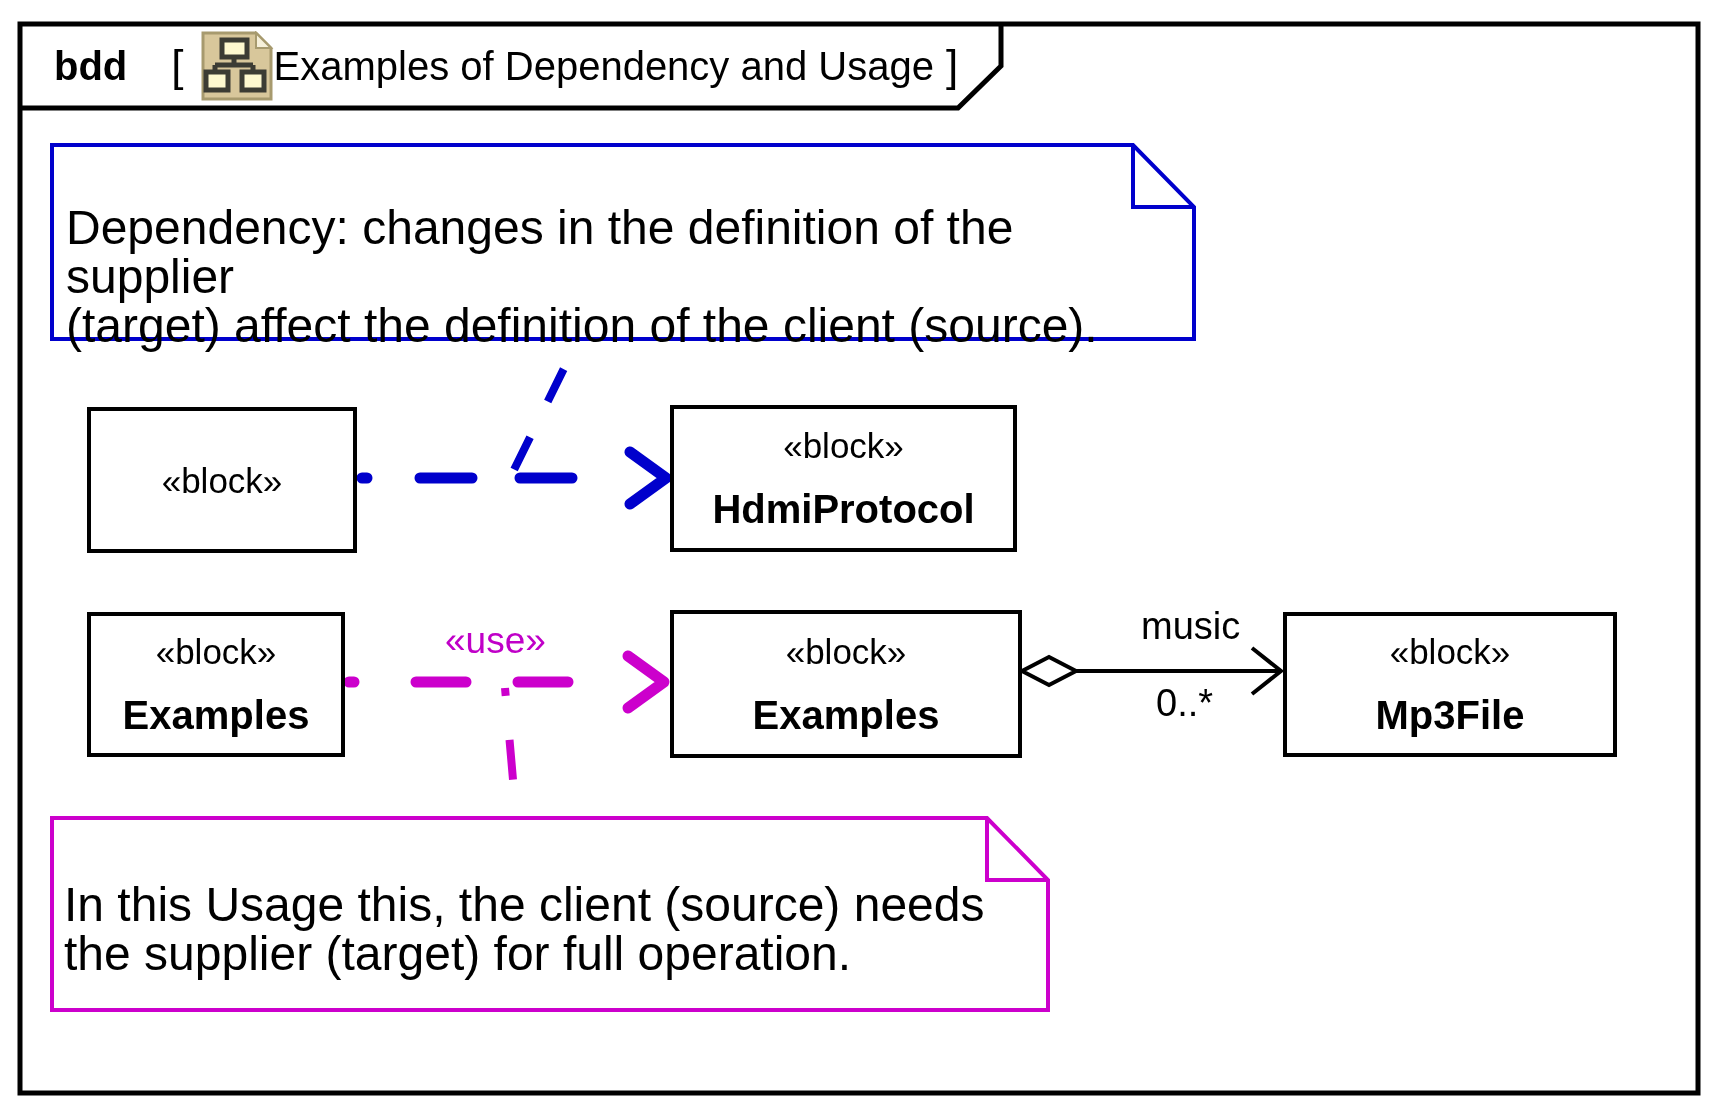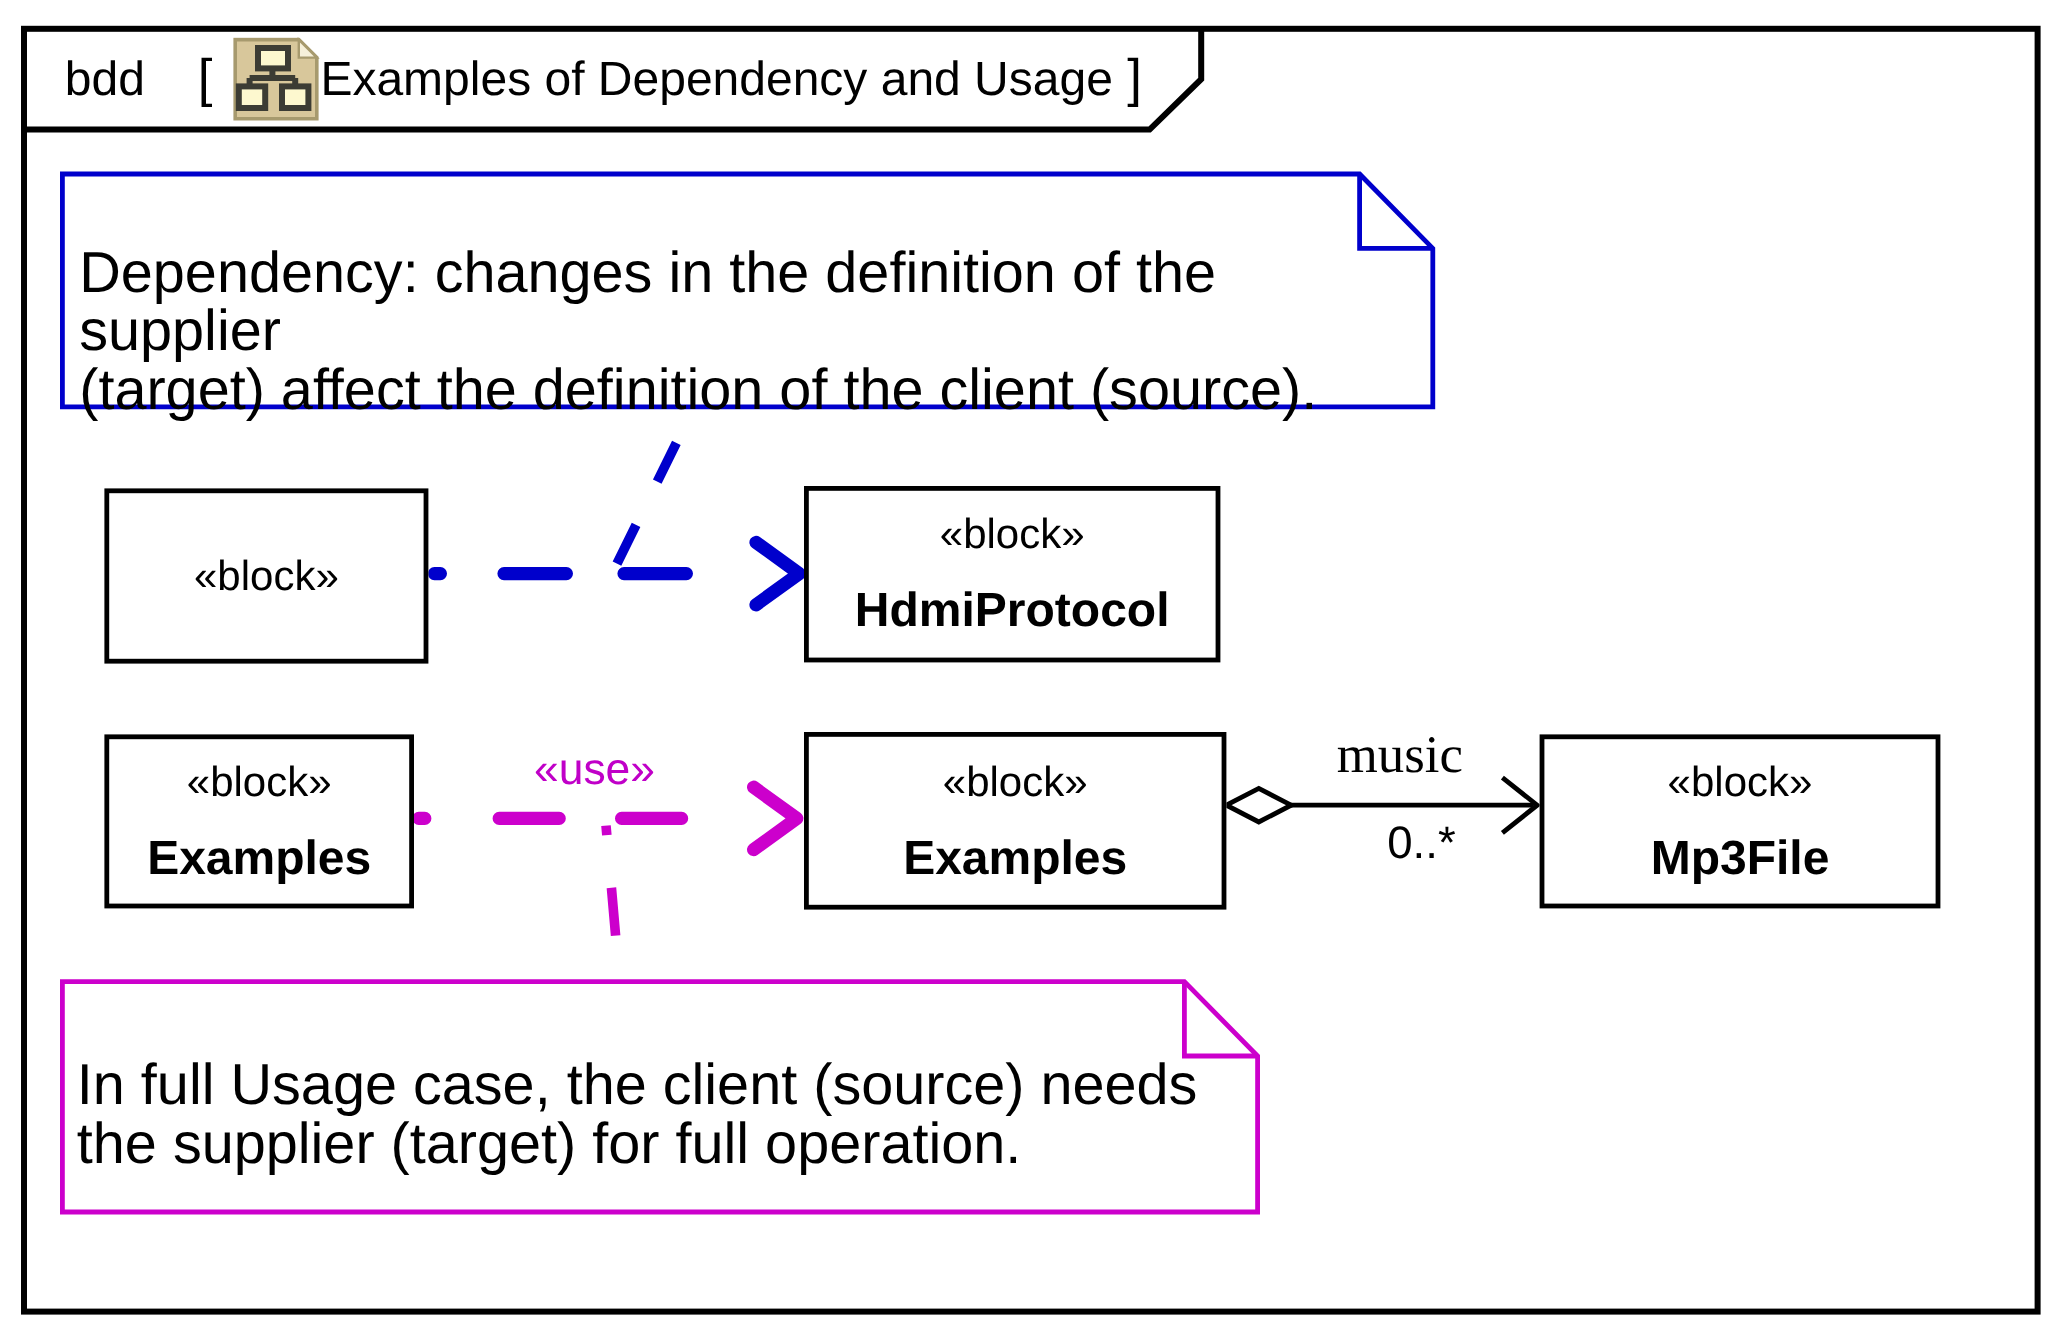--- a/index.html
+++ b/index.html
@@ -8,41 +8,41 @@
     font-family:"Liberation Sans","DejaVu Sans",sans-serif;color:#000;
   }
   #overlay-svg{position:absolute;left:0;top:0;width:1721px;height:1117px;z-index:1;}
   .abs{position:absolute;z-index:2;}
   
   .frame-header{
     left:20px;top:24px;width:980px;height:84px;
     display:flex;align-items:center;padding-left:34px;box-sizing:border-box;
     font-size:40px;white-space:nowrap;
   }
-  .frame-keyword{font-weight:normal;}
+  .frame-keyword{font-weight:bold;}
   .frame-bracket{margin-left:44px;font-size:44px;}
   .frame-bracket.close{margin-left:12px;}
   .diagram-icon{margin-left:16px;width:74px;height:70px;display:inline-block;}
   .frame-title{}
   
   .uml-block{
     border:4px solid #000;background:#fff;box-sizing:border-box;
     display:flex;flex-direction:column;align-items:center;justify-content:center;
     gap:26px;text-align:right;
   }
   .stereotype{font-size:35px;line-height:1;}
   .block-name{font-size:40px;font-weight:bold;line-height:1;}
   
   .note-text{
     font-size:48px;line-height:49px;white-space:pre-line;z-index:3;
   }
   
   .conn-label{text-align:left;line-height:1;z-index:3;}
   #use-label{left:445px;top:622px;width:132px;font-size:37px;color:#c000c8;}
-  #music-label{left:1114px;top:607px;width:132px;font-size:44px;font-family:Liberation Serif, serif;}
+  #music-label{left:1141px;top:607px;width:132px;font-size:38px;}
   #mult-label{left:1156px;top:684px;width:96px;font-size:38px;}
 </style>
 </head>
 <body>
 
 <svg id="overlay-svg" viewBox="0 0 1721 1117" xmlns="http://www.w3.org/2000/svg">
 
   <g>
     <rect x="20" y="24" width="1678" height="1069" fill="none" stroke="#000" stroke-width="5"></rect>
     <path d="M20 108 H958 L1001 66 V24" fill="none" stroke="#000" stroke-width="5" stroke-linejoin="miter"></path>
@@ -92,21 +92,21 @@
       <rect x="42" y="41" width="22" height="18" fill="#fdf8cf" stroke="#3c3c34" stroke-width="5"></rect>
     </svg>
   </span>
   <span class="frame-title">Examples of Dependency and Usage</span>
   <span class="frame-bracket close">]</span>
 </div>
 
 <div class="abs note-text" style="left:66px;top:203px;width:1060px;">Dependency: changes in the definition of the supplier
 (target) affect the definition of the client (source).</div>
 
-<div class="abs note-text" style="left:64px;top:880px;width:940px;">In full Usage case, the client (source) needs
+<div class="abs note-text" style="left:64px;top:880px;width:940px;">In this Usage this, the client (source) needs
 the supplier (target) for full operation.</div>
 
 <div class="abs uml-block" style="left:87px;top:407px;width:270px;height:146px;">
   <div class="stereotype">«block»</div>
 </div>
 
 <div class="abs uml-block" style="left:670px;top:405px;width:347px;height:147px;">
   <div class="stereotype">«block»</div>
   <div class="block-name">HdmiProtocol</div>
 </div>

